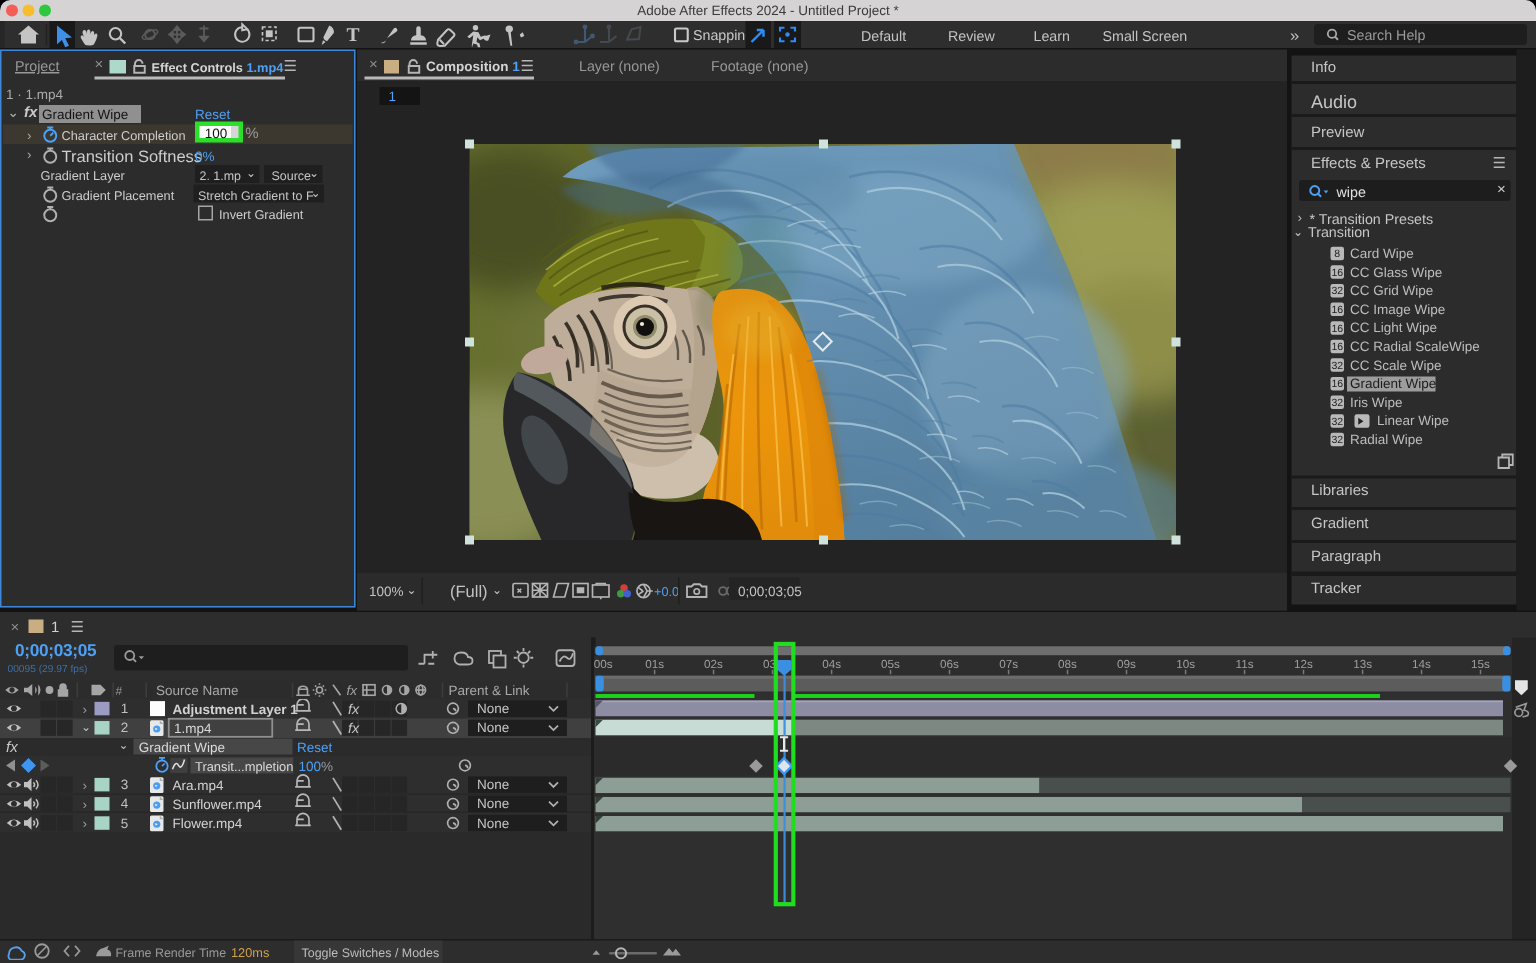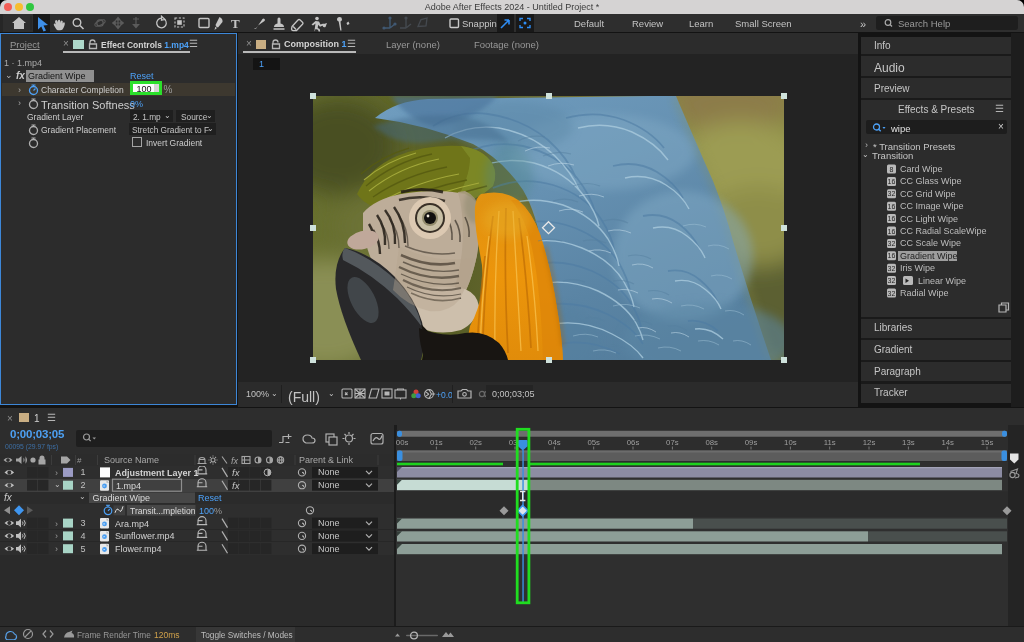--- a/index.html
+++ b/index.html
@@ -159,21 +159,21 @@
 <div class="tx" style="left:474px;top:39px;font-size:9.5px;color:#989898;">Footage (none)</div>
 
 <div class="abs" style="left:238px;top:53.5px;width:620px;height:328.5px;background:#232323;"></div>
 <div class="abs" style="left:253px;top:57.5px;width:27px;height:12px;background:#141414;"></div>
 <div class="tx" style="left:259px;top:59px;font-size:9px;color:#4da1f7;">1</div>
 
 <div class="abs" style="left:238px;top:382px;width:620px;height:24.5px;background:#2b2b2b;"></div>
 <div class="tx" style="left:246px;top:389px;font-size:9px;color:#c3c3c3;">100%</div>
 <div class="tx" style="left:271px;top:388.5px;font-size:8px;color:#c3c3c3;">⌄</div>
 <div class="abs" style="left:281px;top:385px;width:1px;height:18px;background:#1f1f1f;"></div>
-<div class="tx" style="left:288px;top:389px;font-size:14px;color:#c3c3c3;">(Full)</div>
+<div class="tx" style="left:300px;top:389px;font-size:11px;color:#c3c3c3;">(Full)</div>
 <div class="tx" style="left:328px;top:388.5px;font-size:8px;color:#c3c3c3;">⌄</div>
 <svg class="abs" style="left:340px;top:387px" width="120" height="14" viewBox="0 0 120 14">
  <g fill="none" stroke="#b5b5b5" stroke-width="1.1">
   <rect x="2" y="2" width="10" height="9" rx="1"></rect>
       <path d="M5 8 l2.5-2.5 M5 5.5 l2.5 2.5"></path>
   <rect x="15" y="2" width="10" height="9"></rect>
       <path d="M15 2 l10 9 M25 2 l-10 9 M20 2 v9 M15 6.5 h10"></path>
   <path d="M29 11 l2.5-9 h7.5 l-2.5 9 Z"></path>
   <rect x="42" y="2" width="10" height="9"></rect>
       <rect x="44.5" y="4.5" width="5" height="4" fill="#b5b5b5" stroke="none"></rect>
@@ -364,21 +364,21 @@
 
 <div class="abs" id="rightcol" style="left:861px;top:36.5px;width:150px;height:366.5px;background:#2c2c2c;"></div>
 <div class="abs" style="left:1011px;top:32.5px;width:13px;height:374px;background:#1d1d1d;"></div>
 
 <div class="tx" style="left:874px;top:40px;font-size:10px;color:#c6c6c6;">Info</div>
 <div class="abs" style="left:861px;top:53.5px;width:150px;height:2.5px;background:#1a1a1a;"></div>
 <div class="tx" style="left:874px;top:61px;font-size:12px;color:#c6c6c6;">Audio</div>
 <div class="abs" style="left:861px;top:75.5px;width:150px;height:2.5px;background:#1a1a1a;"></div>
 <div class="tx" style="left:874px;top:83px;font-size:10px;color:#c6c6c6;">Preview</div>
 <div class="abs" style="left:861px;top:97.5px;width:150px;height:2.5px;background:#1a1a1a;"></div>
-<div class="tx" style="left:874px;top:104px;font-size:10px;color:#c6c6c6;margin-left:24px;">Effects &amp; Presets</div>
+<div class="tx" style="left:874px;top:104px;font-size:10px;color:#c6c6c6;">Effects &amp; Presets</div>
 <div class="tx" style="left:995px;top:103px;font-size:10px;color:#b5b5b5;">☰</div>
 <div class="abs" style="left:866px;top:120px;width:141px;height:14px;background:#1d1d1d;border-radius:2px;"></div>
 <svg class="abs" style="left:872px;top:122.5px" width="16" height="10">
     <circle cx="4.5" cy="4" r="3" fill="none" stroke="#4da1f7" stroke-width="1.3"></circle>
     <path d="M6.5 6 l2.2 2.2" stroke="#4da1f7" stroke-width="1.3"></path>
     <path d="M10.5 4 l3 0 l-1.5 2 Z" fill="#4da1f7"></path>
   </svg>
 <div class="tx" style="left:891px;top:122.5px;font-size:9.5px;color:#e0e0e0;">wipe</div>
 <div class="tx" style="left:998px;top:121px;font-size:10px;color:#d0d0d0;">×</div>
 <div class="tx" style="left:865px;top:140px;font-size:9px;color:#b5b5b5;">›</div>

